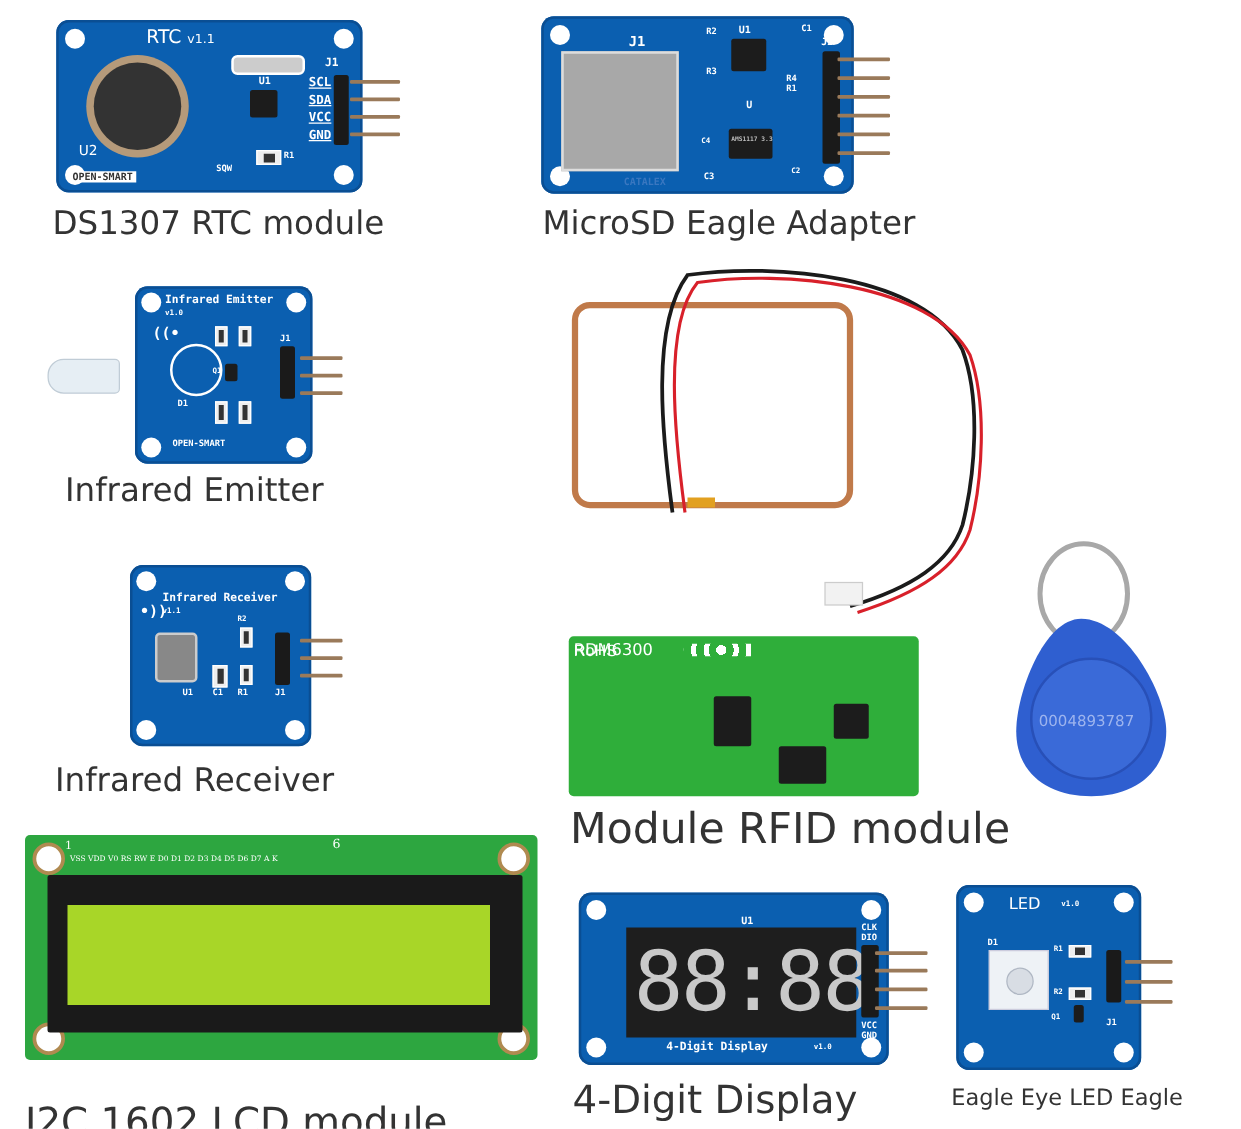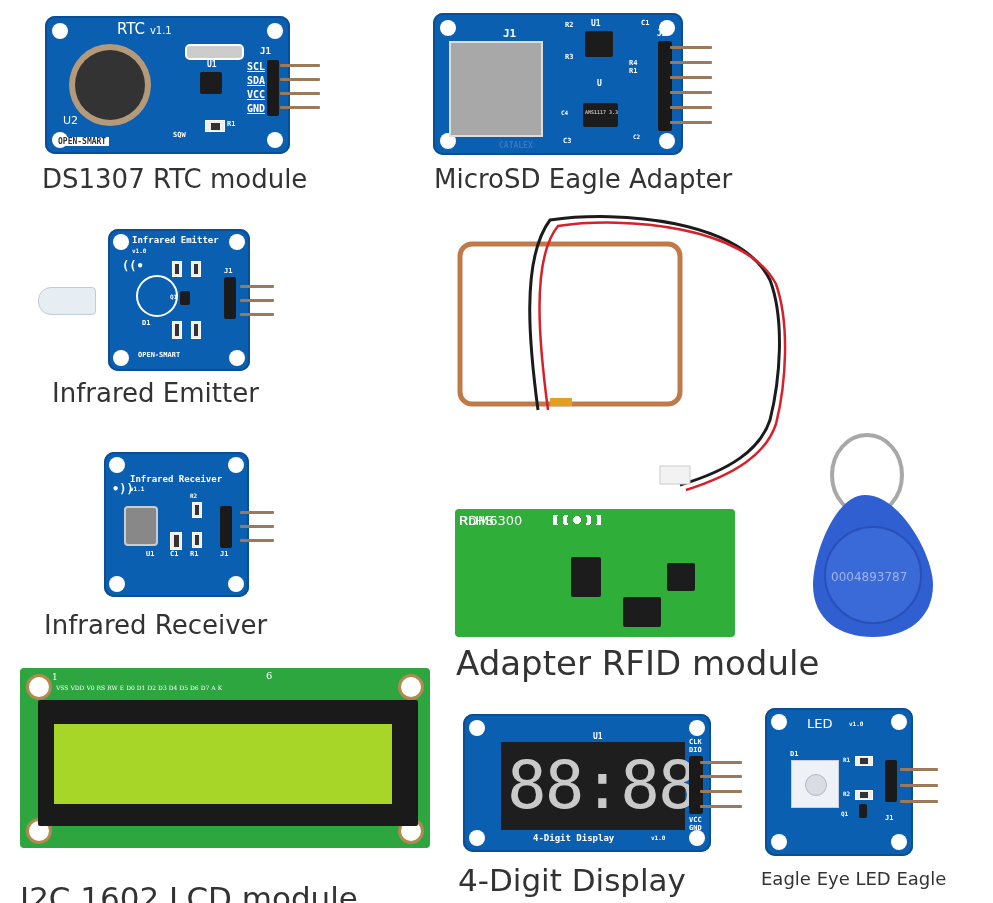--- a/index.html
+++ b/index.html
@@ -142,21 +142,21 @@
 <div class="caption" style="left:44px;top:610px;font-size:26px;">Infrared Receiver</div>
 
 <div class="abs pcb-green" style="left:455px;top:509px;width:280px;height:128px;">
   <div class="silk" style="left:4px;top:4px;font-size:13px;font-family:'DejaVu Sans',sans-serif;font-weight:normal;">RDM6300</div>
   <div class="silk" style="left:4px;top:4px;font-size:13px;font-family:Liberation Sans, sans-serif;font-weight:normal;">RoHS</div>
   <div class="chip" style="left:116px;top:48px;width:30px;height:40px;"></div>
   <div class="chip" style="left:212px;top:54px;width:28px;height:28px;"></div>
   <div class="chip" style="left:168px;top:88px;width:38px;height:30px;"></div>
   <div class="abs" style="left:92px;top:6px;width:60px;height:10px;border-radius:5px;background:repeating-radial-gradient(circle,#fff 0 4px,#2fae3a 4px 10px);"></div>
 </div>
-<div class="caption" style="left:456px;top:643px;font-size:34px;">Adapter RFID module</div>
+<div class="caption" style="left:456px;top:643px;font-size:34px;">Module RFID module</div>
 
 <svg class="abs" style="left:805px;top:425px;" width="140" height="220">
   <ellipse cx="62" cy="50" rx="35" ry="40" fill="none" stroke="#a8a8a8" stroke-width="4"></ellipse>
   <path d="M60 70 C 30 70, 8 130, 8 160 C 8 195, 35 212, 68 212 C 100 212, 128 195, 128 160 C 128 130, 95 70, 60 70 Z" fill="#2f5fd0"></path>
   <ellipse cx="68" cy="150" rx="48" ry="48" fill="#3a6ad8" stroke="#2850b8" stroke-width="2"></ellipse>
   <text x="26" y="156" font-size="12" fill="#9db4ee" font-family="DejaVu Sans, sans-serif">0004893787</text>
 </svg>
 
 <div class="abs pcb-green" style="left:20px;top:668px;width:410px;height:180px;background:#2da640;">
   <div class="abs" style="left:6px;top:6px;width:20px;height:20px;border-radius:50%;background:#fff;border:3px solid #b08a50;"></div>

